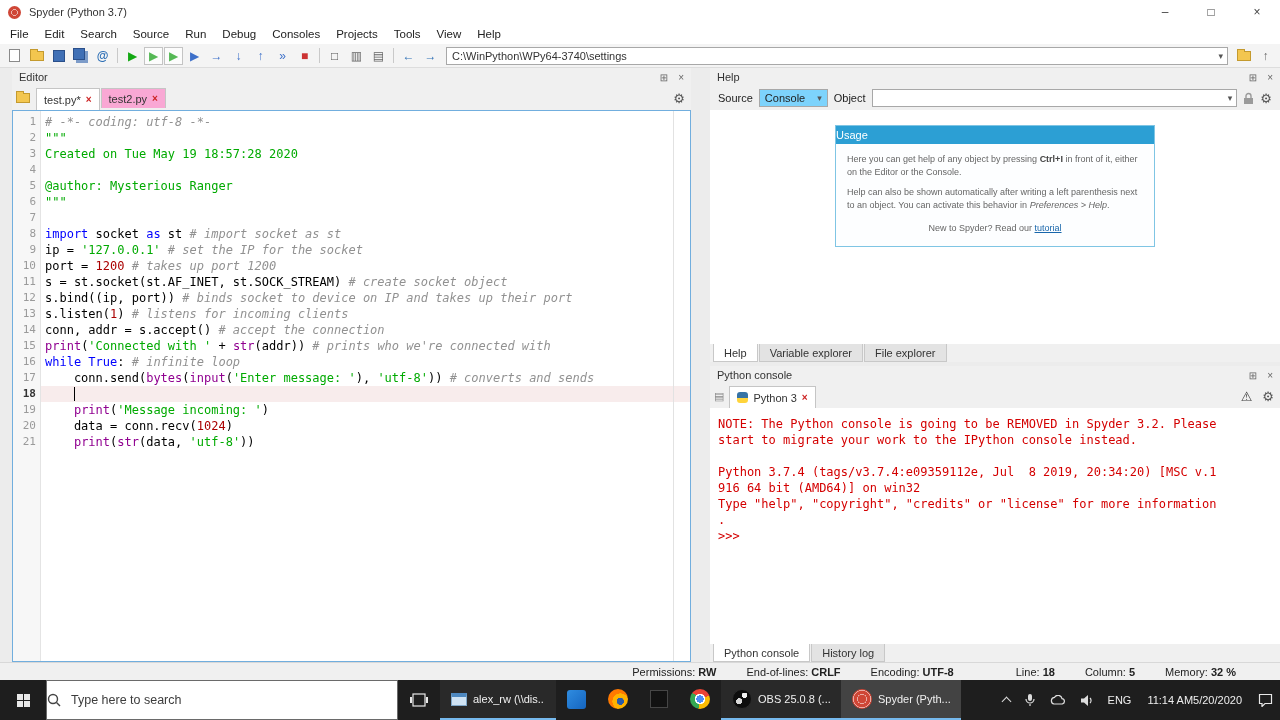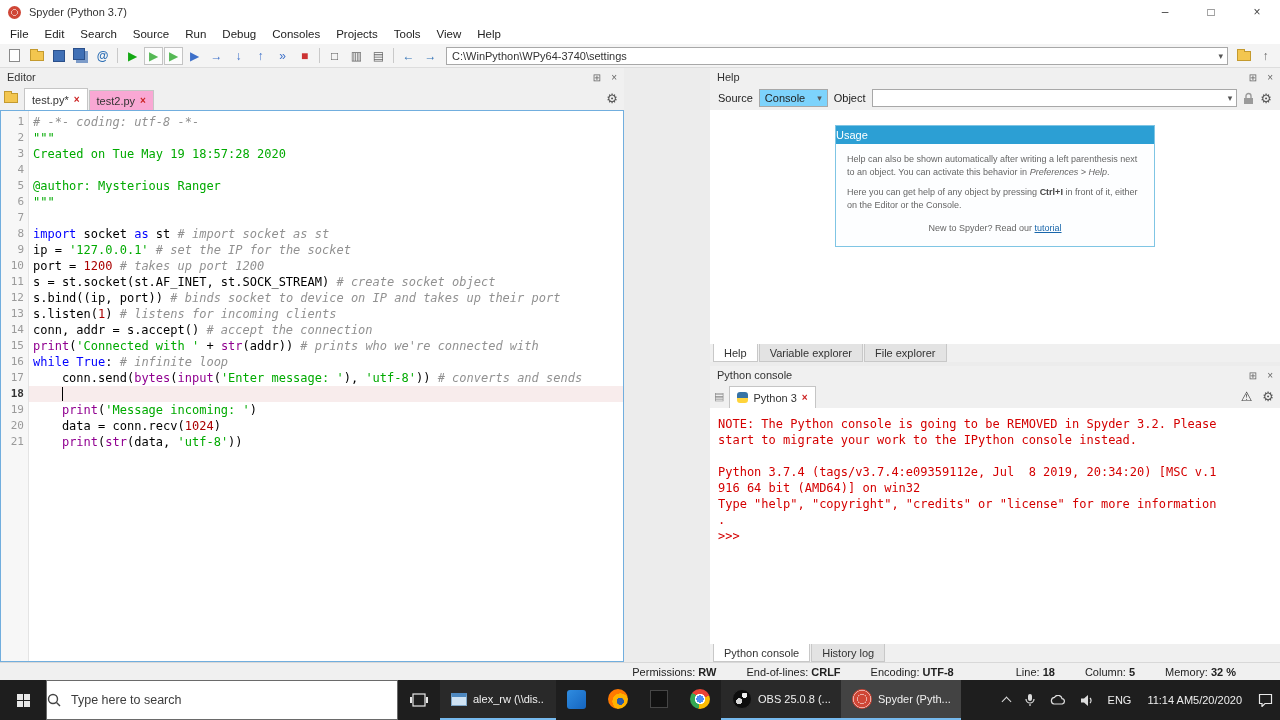--- a/index.html
+++ b/index.html
@@ -29,29 +29,29 @@
 .ic-folder{display:inline-block;width:14px;height:10px;background:#f3c64f;border:1px solid #c49a2e;position:relative;}
 .ic-folder::before{content:"";position:absolute;left:-1px;top:-3px;width:6px;height:2px;background:#f3c64f;border:1px solid #c49a2e;border-bottom:none;}
 .ic-save{display:inline-block;width:12px;height:12px;background:#3f6fb5;border:1px solid #2a4f8a;}
 .ic-save.ic-save2{box-shadow:3px 3px 0 0 #7d9cc9;transform:translate(-2px,-2px);}
 .path-combo{flex:1;height:18px;background:#fff;border:1px solid #a8a8a8;display:flex;align-items:center;margin:0 5px;font-size:11px;color:#333;padding-left:5px;overflow:hidden;}
 .path-combo .caret{margin-left:auto;padding:0 4px;font-size:9px;color:#555;}
 
 
 .main{position:absolute;top:68px;left:0;right:0;bottom:58px;background:#ececec;}
 .pane{position:absolute;background:#f0f0f0;}
-.pane-editor{left:0;top:0;width:624px;height:100%;}
+.pane-editor{left:12px;top:0;width:679px;height:100%;}
 .pane-help{left:710px;top:0;right:0;height:294px;}
 .pane-console{left:710px;top:298px;right:0;bottom:0;}
 .pane-header{height:18px;display:flex;align-items:center;padding:0 7px;font-size:11px;color:#333;}
 .hdr-icons{margin-left:auto;display:flex;gap:10px;color:#666;font-size:10px;align-items:center;}
 .tabbar{height:24px;display:flex;align-items:flex-end;padding-left:4px;position:relative;}
 .tabbar .gear{margin-left:auto;margin-right:6px;align-self:center;font-size:13px;color:#555;}
 .tabbar .list-icon{align-self:center;color:#888;font-size:11px;margin-right:5px;}
-.tabs{display:flex;align-items:flex-end;}
+.tabs{display:flex;align-items:flex-start;}
 .tab{height:20px;display:flex;align-items:center;gap:5px;padding:0 7px;font-size:11px;color:#333;background:#f9a8d4;border:1px solid #c5c5c5;border-bottom:none;margin-right:1px;}
 .tab.active{background:#fff;height:22px;}
 .close-x{color:#c22;font-weight:bold;font-size:10px;}
 .py-icon{width:11px;height:11px;border-radius:3px;background:linear-gradient(180deg,#3673a5 50%,#ffd43b 50%);}
 
 
 .code-area{position:absolute;left:0;right:0;top:42px;bottom:0;background:#fff;border:1px solid #71aede;overflow:hidden;
   font-family:"DejaVu Sans Mono","Liberation Mono",monospace;font-size:12px;line-height:16px;}
 .gutter-strip{position:absolute;left:0;top:0;bottom:0;width:28px;background:#f7f7f7;border-right:1px solid #e4e4e4;}
 .edge-line{position:absolute;top:0;bottom:0;left:660px;width:1px;background:#e2e2e2;z-index:2;}
@@ -317,22 +317,22 @@
       <svg width="11" height="13">
         <rect x="1" y="6" width="9" height="6" fill="#9a9a9a"></rect>
         <path d="M3 6 V4 a2.5 2.5 0 0 1 5 0 V6" fill="none" stroke="#9a9a9a" stroke-width="1.4"></path>
       </svg>
       <span class="gear-glyph">⚙</span>
     </div>
     <div class="help-content">
       <div class="usage-box">
         <div class="usage-head">Usage</div>
         <div class="usage-body">
+          <p><span>Here you can get help of any object by pressing </span><span class="kbd">Ctrl+I</span><span> in front of it, either on the Editor or the Console.</span></p>
           <p><span>Help can also be shown automatically after writing a left parenthesis next to an object. You can activate this behavior in </span><span class="emph">Preferences &gt; Help</span><span>.</span></p>
-          <p><span>Here you can get help of any object by pressing </span><span class="kbd">Ctrl+I</span><span> in front of it, either on the Editor or the Console.</span></p>
           <p class="usage-link-line"><span>New to Spyder? Read our </span><a href="#">tutorial</a></p>
         </div>
       </div>
     </div>
     <div class="bottom-tabs">
         <div class="btab active">Help</div>
         <div class="btab">Variable explorer</div>
         <div class="btab">File explorer</div>
       </div>
   </div>

